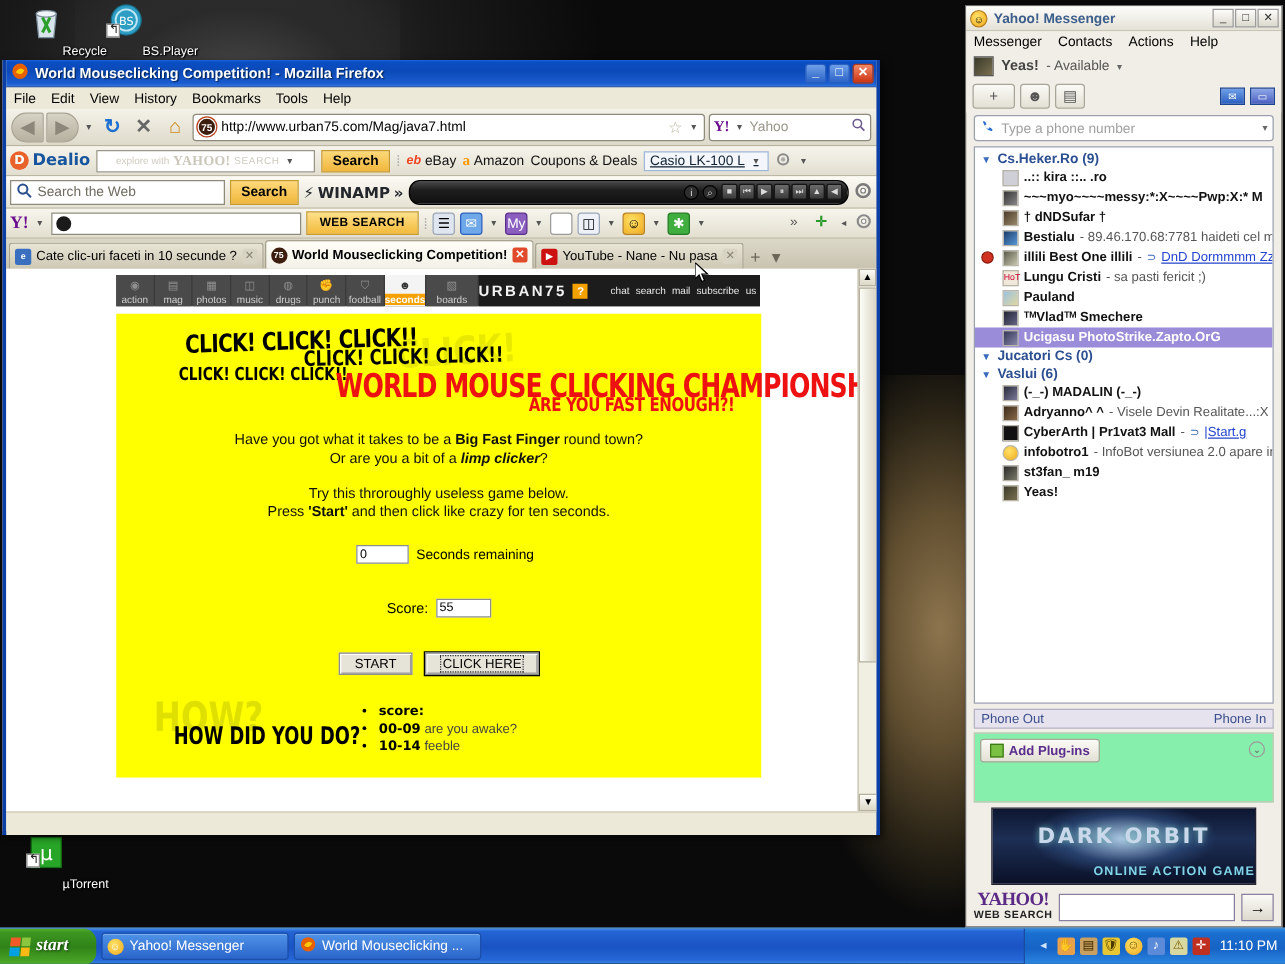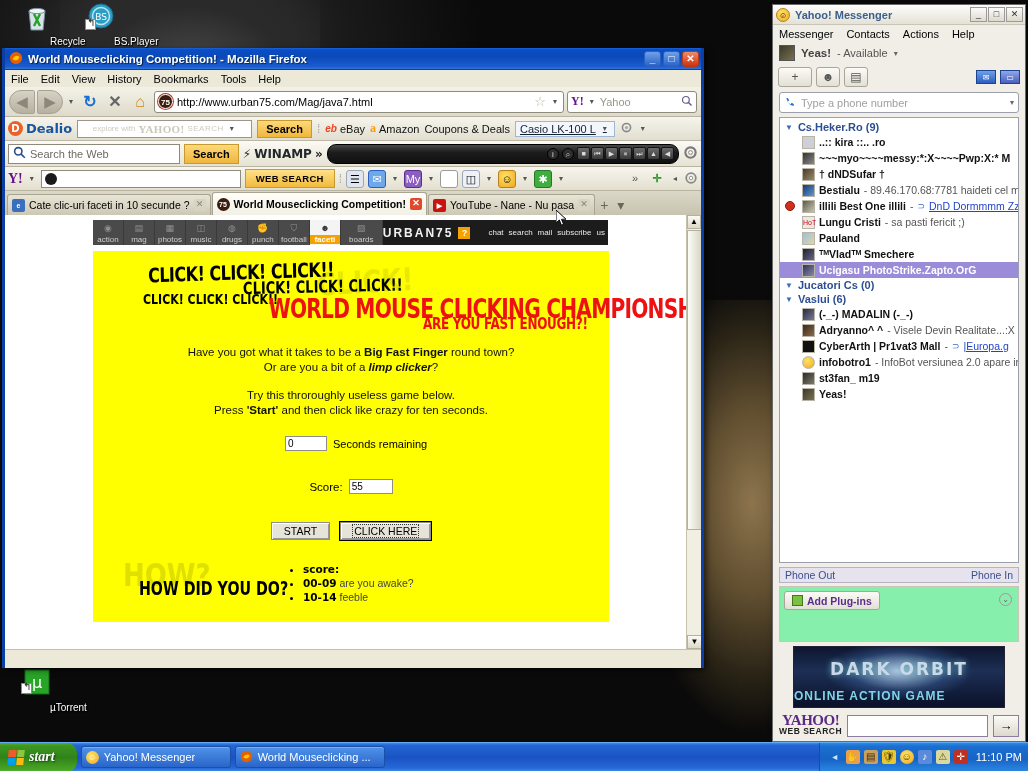--- a/index.html
+++ b/index.html
@@ -225,21 +225,21 @@
   .lnkicon { color: #3a6bbd; font-size: 9px; }
 
   .ym-phonebar { margin: 4px 6px 0; height: 16px; background: #e6e3ef; border: 1px solid #b6b2c4; display: flex; align-items: center; justify-content: space-between; padding: 0 5px; font-size: 10.5px; color: #3a4f8c; }
   .ym-plug { margin: 3px 6px 0; height: 56px; background: #86efac; border: 1px solid #c9c5b8; padding: 4px; position: relative;}
   .plug-btn { height: 19px; display: inline-flex; align-items: center; gap: 4px; background: linear-gradient(to bottom,#fbfaf6,#e3e0d4); border: 1px solid #a9a699; border-radius: 3px; padding: 0 7px; font-size: 10.5px; font-weight: bold; color: #5a2d8c; }
   .plug-puzzle { width: 11px; height: 11px; background: #7ac043; border: 1px solid #3f7a18; }
   .plug-chev { position: absolute; right: 6px; top: 6px; width: 13px; height: 13px; border-radius: 50%; border: 1px solid #9b9b9b; color: #666; font-size: 8px; text-align: center; line-height: 11px; }
   .ym-ad { margin: 4px auto 0; width: 212px; height: 62px; background: linear-gradient(to bottom,#0d1630,#1d2f55 40%,#0a1128); position: relative; overflow: hidden; border: 1px solid #223; }
   .ad-glow { position: absolute; left: 50%; top: 40%; width: 150px; height: 60px; margin-left: -75px; margin-top: -30px; background: radial-gradient(ellipse, rgba(200,230,255,.85) 0%, rgba(90,150,230,.25) 45%, rgba(0,0,0,0) 70%); }
   .ad-title { position: absolute; left: 0; right: 0; top: 12px; text-align: center; font-size: 17px; font-weight: bold; color: #c9d8ea; letter-spacing: 2px; font-family: "DejaVu Sans", sans-serif; text-shadow: 0 0 6px #6aa; }
-  .ad-sub { position: absolute; left: 0; right: 0; bottom: 4px; text-align: left; font-size: 12px; font-weight: bold; color: #7fd4e8; letter-spacing: 1px; }
+  .ad-sub { position: absolute; left: 0; right: 0; bottom: 4px; text-align: right; font-size: 10px; font-weight: bold; color: #7fd4e8; letter-spacing: 1px; }
   .ym-search { margin: 3px 6px 0; height: 30px; display: flex; align-items: center; gap: 5px; }
   .ysrch-logo { text-align: center; line-height: 11px; }
   .ysrch-logo .l1 { font-family: "Liberation Serif", serif; font-weight: bold; color: #5b2a86; font-size: 15px; letter-spacing: -.5px;}
   .ysrch-logo .l2 { font-size: 8.5px; font-weight: bold; color: #222; letter-spacing: .5px;}
   .ysrch-box { flex: 1; height: 22px; background: #fff; border: 1px solid #8a7fa0; }
   .ysrch-go { width: 26px; height: 22px; background: linear-gradient(to bottom,#fbfaf6,#ddd9cd); border: 1px solid #8a7fa0; font-size: 13px; text-align: center; line-height: 20px; }
 
   
   #taskbar {
     position: absolute; left: 0; bottom: 0; width: 1028px; height: 29px;
@@ -518,21 +518,21 @@
       <div class="u75item">
         <div class="ic">✊</div>
         <div class="lbl">punch</div>
       </div>
       <div class="u75item">
         <div class="ic">⛉</div>
         <div class="lbl">football</div>
       </div>
       <div class="u75item sel">
         <div class="ic" style="color:#333">☻</div>
-        <div class="lbl">faceti</div>
+        <div class="lbl">seconds</div>
       </div>
       <div class="u75item" style="width:60px">
         <div class="ic">▧</div>
         <div class="lbl">boards</div>
       </div>
       <div class="u75tail">
         <span class="u75brand">URBAN75</span>
         <span class="u75q">?</span>
         <span style="width:8px"></span>
         <span>chat</span>
@@ -710,21 +710,21 @@
     <div class="ct">
         <span class="ava" style="background:linear-gradient(135deg,#3a2a1a,#8a6a4a);"></span>
         <span class="nm">Adryanno^ ^</span>
         <span class="msg"> - Visele Devin Realitate...:X</span>
       </div>
     <div class="ct">
         <span class="ava" style="background:#111;"></span>
         <span class="nm">CyberArth | Pr1vat3 Mall</span>
         <span class="msg"> - </span>
         <span class="lnkicon">⊃</span>
-        <span class="lnk">|Europa.g</span>
+        <span class="lnk">|Start.g</span>
       </div>
     <div class="ct">
         <span class="ava" style="background:radial-gradient(circle at 40% 35%,#ffe266,#f0a81e);border-radius:50%;"></span>
         <span class="nm">infobotro1</span>
         <span class="msg"> - InfoBot versiunea 2.0 apare in</span>
       </div>
     <div class="ct">
         <span class="ava" style="background:linear-gradient(135deg,#2a2a2a,#7a7a6a);"></span>
         <span class="nm">st3fan_ m19</span>
       </div>

